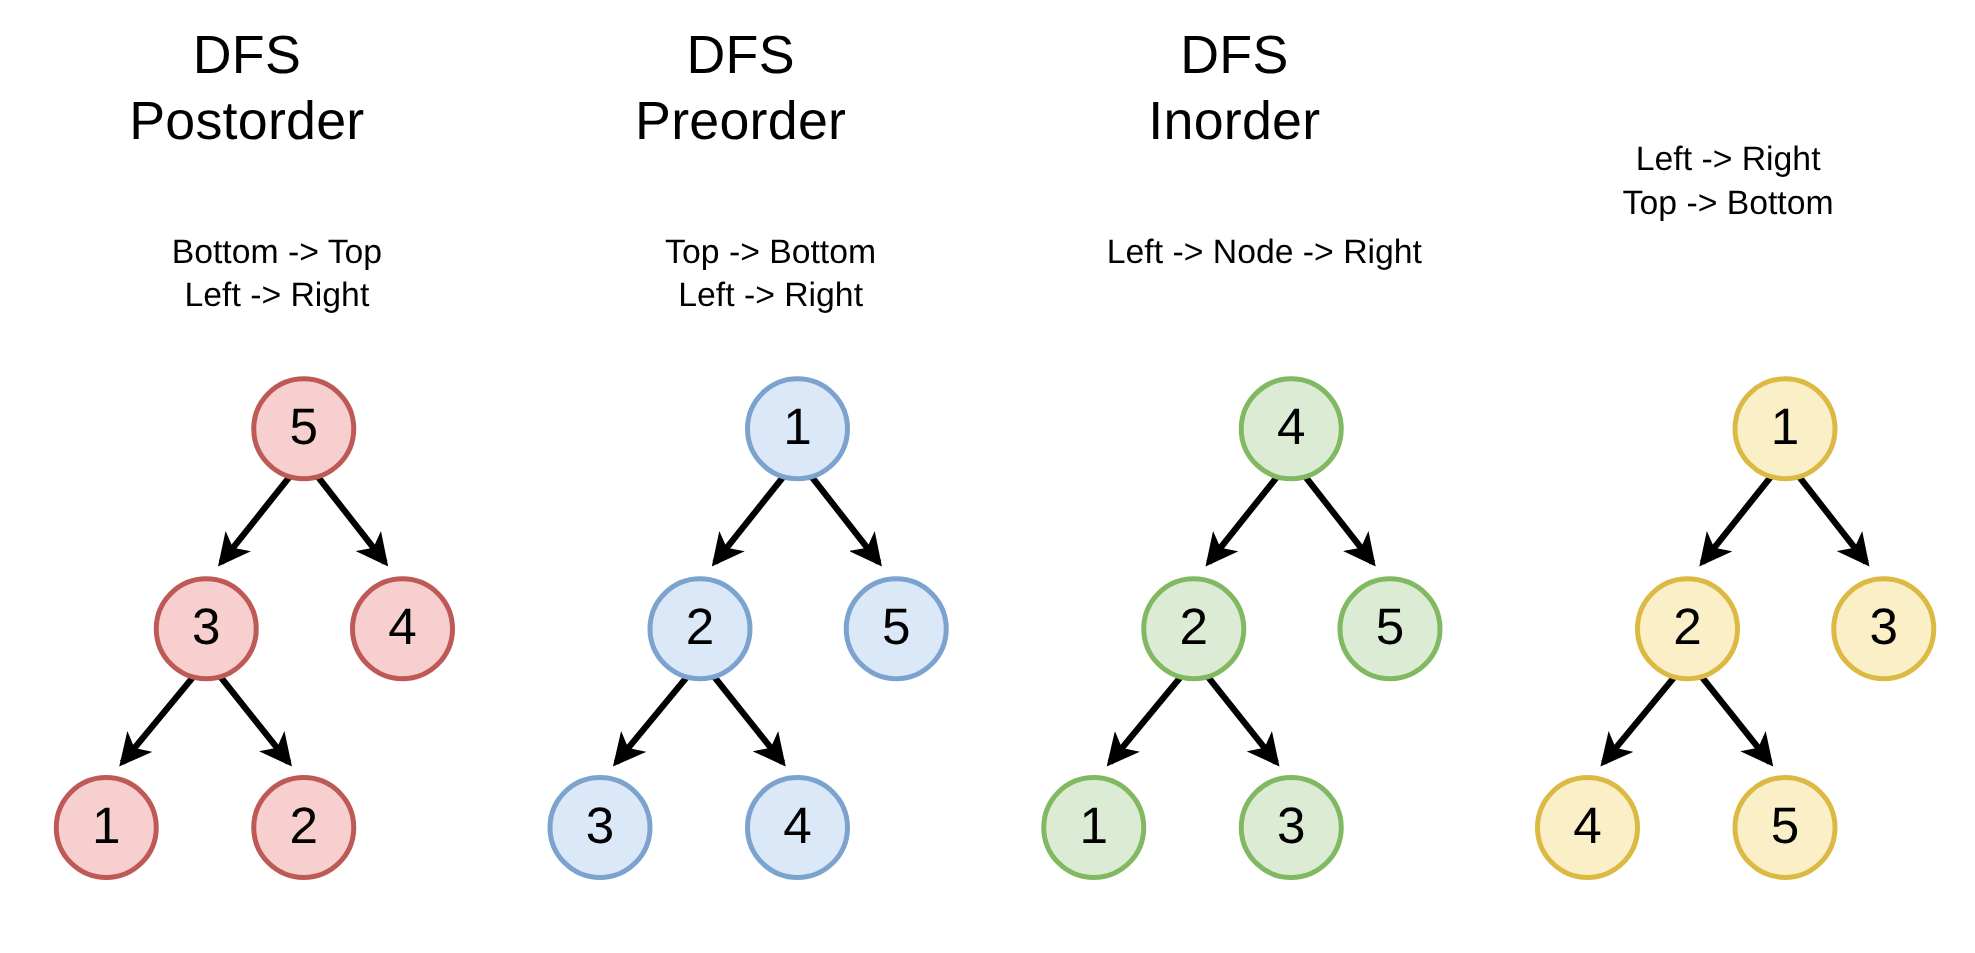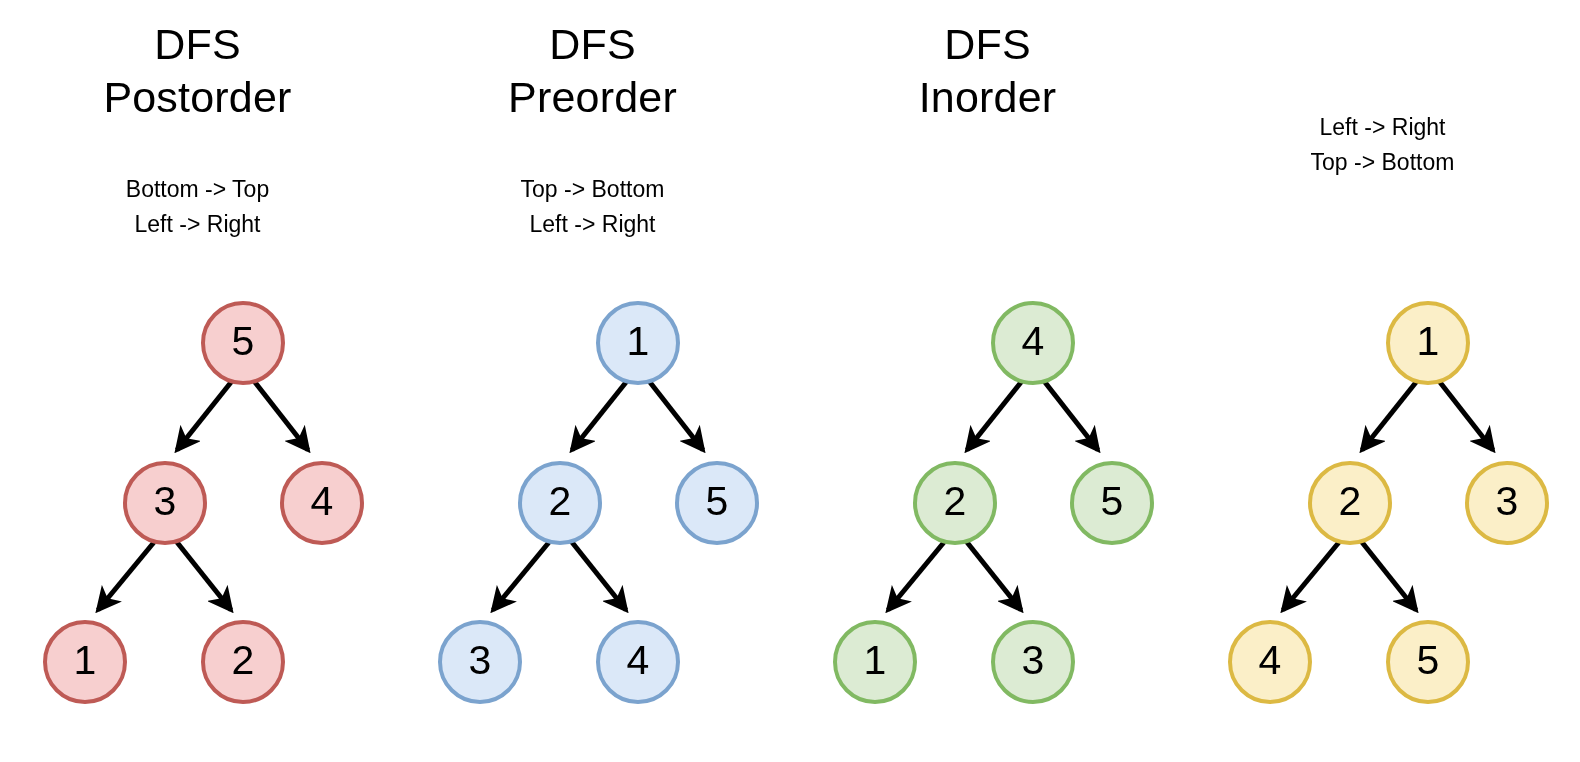--- a/index.html
+++ b/index.html
@@ -37,29 +37,29 @@
     text-align: center;
   }
   .title {
     font-size: 43px;
     line-height: 53px;
     font-weight: 400;
     letter-spacing: 0.2px;
     white-space: pre-line;
   }
   .subtitle {
-    font-size: 23px;
+    font-size: 27px;
     line-height: 35px;
     font-weight: 400;
     white-space: pre-line;
   }
 
   .heading-a .title { top: 18px; }
   .heading-a { top: 18px; }
-  .sub-a { top: 172px; }
+  .sub-a { top: 184px; margin-left: 24px; }
   .heading-b { top: 22px; }
   .sub-b { top: 110px; }
 
   .tree {
     position: absolute;
     left: 0;
     top: 280px;
     width: 395px;
     height: 440px;
   }
@@ -176,20 +176,23 @@
         <span>4</span>
       </div>
     </div>
   </div>
 
   <div class="column col-3">
     <div class="heading heading-a">
       <div class="title">DFS
 Inorder</div>
     </div>
+    <div class="heading sub-a">
+      <div class="subtitle">Left -&gt; Node -&gt; Right</div>
+    </div>
     <div class="tree">
       <svg viewBox="0 0 395 440">
         <defs>
           <marker id="ah3" viewBox="0 0 10 10" refX="8.4" refY="5" markerWidth="5.2" markerHeight="5.2" orient="auto-start-reverse">
             <path d="M 0 0 L 10 5 L 0 10 L 2.6 5 z" fill="#000000"></path>
           </marker>
         </defs>
         <line x1="232" y1="101" x2="177" y2="170" stroke="#000000" stroke-width="5" marker-end="url(#ah3)"></line>
         <line x1="254" y1="101" x2="308" y2="170" stroke="#000000" stroke-width="5" marker-end="url(#ah3)"></line>
         <line x1="155" y1="261" x2="98" y2="330" stroke="#000000" stroke-width="5" marker-end="url(#ah3)"></line>

